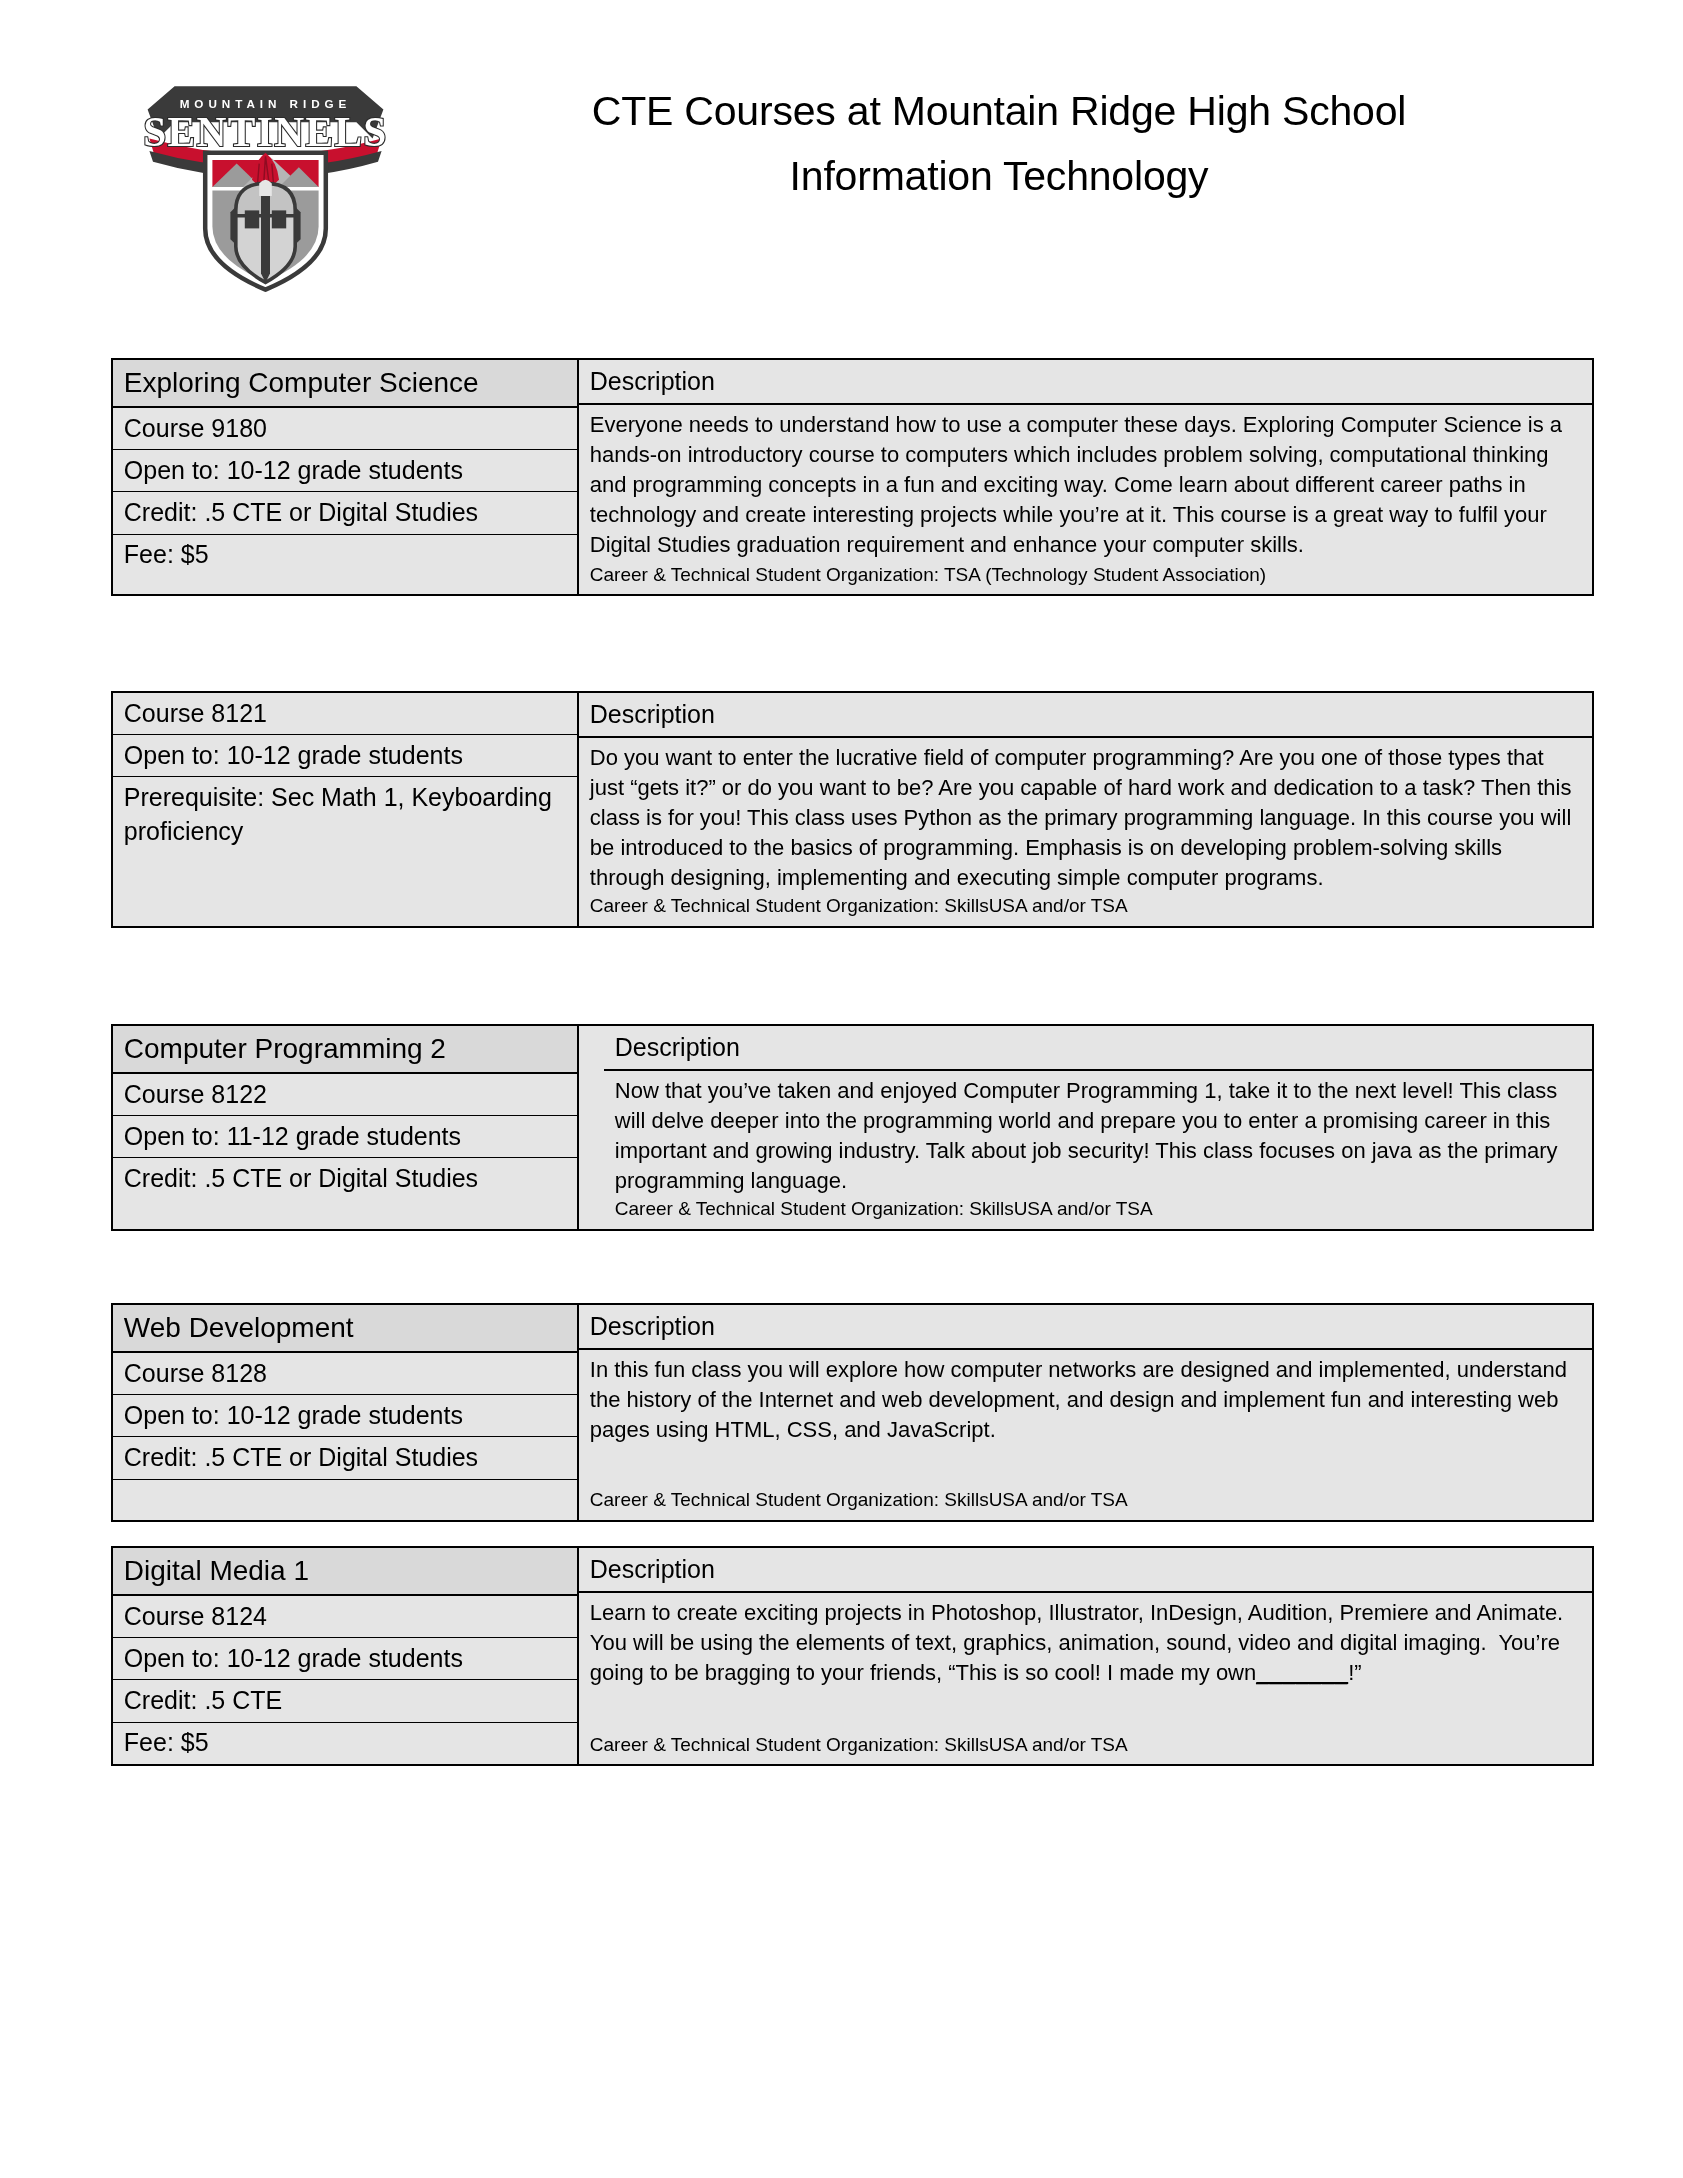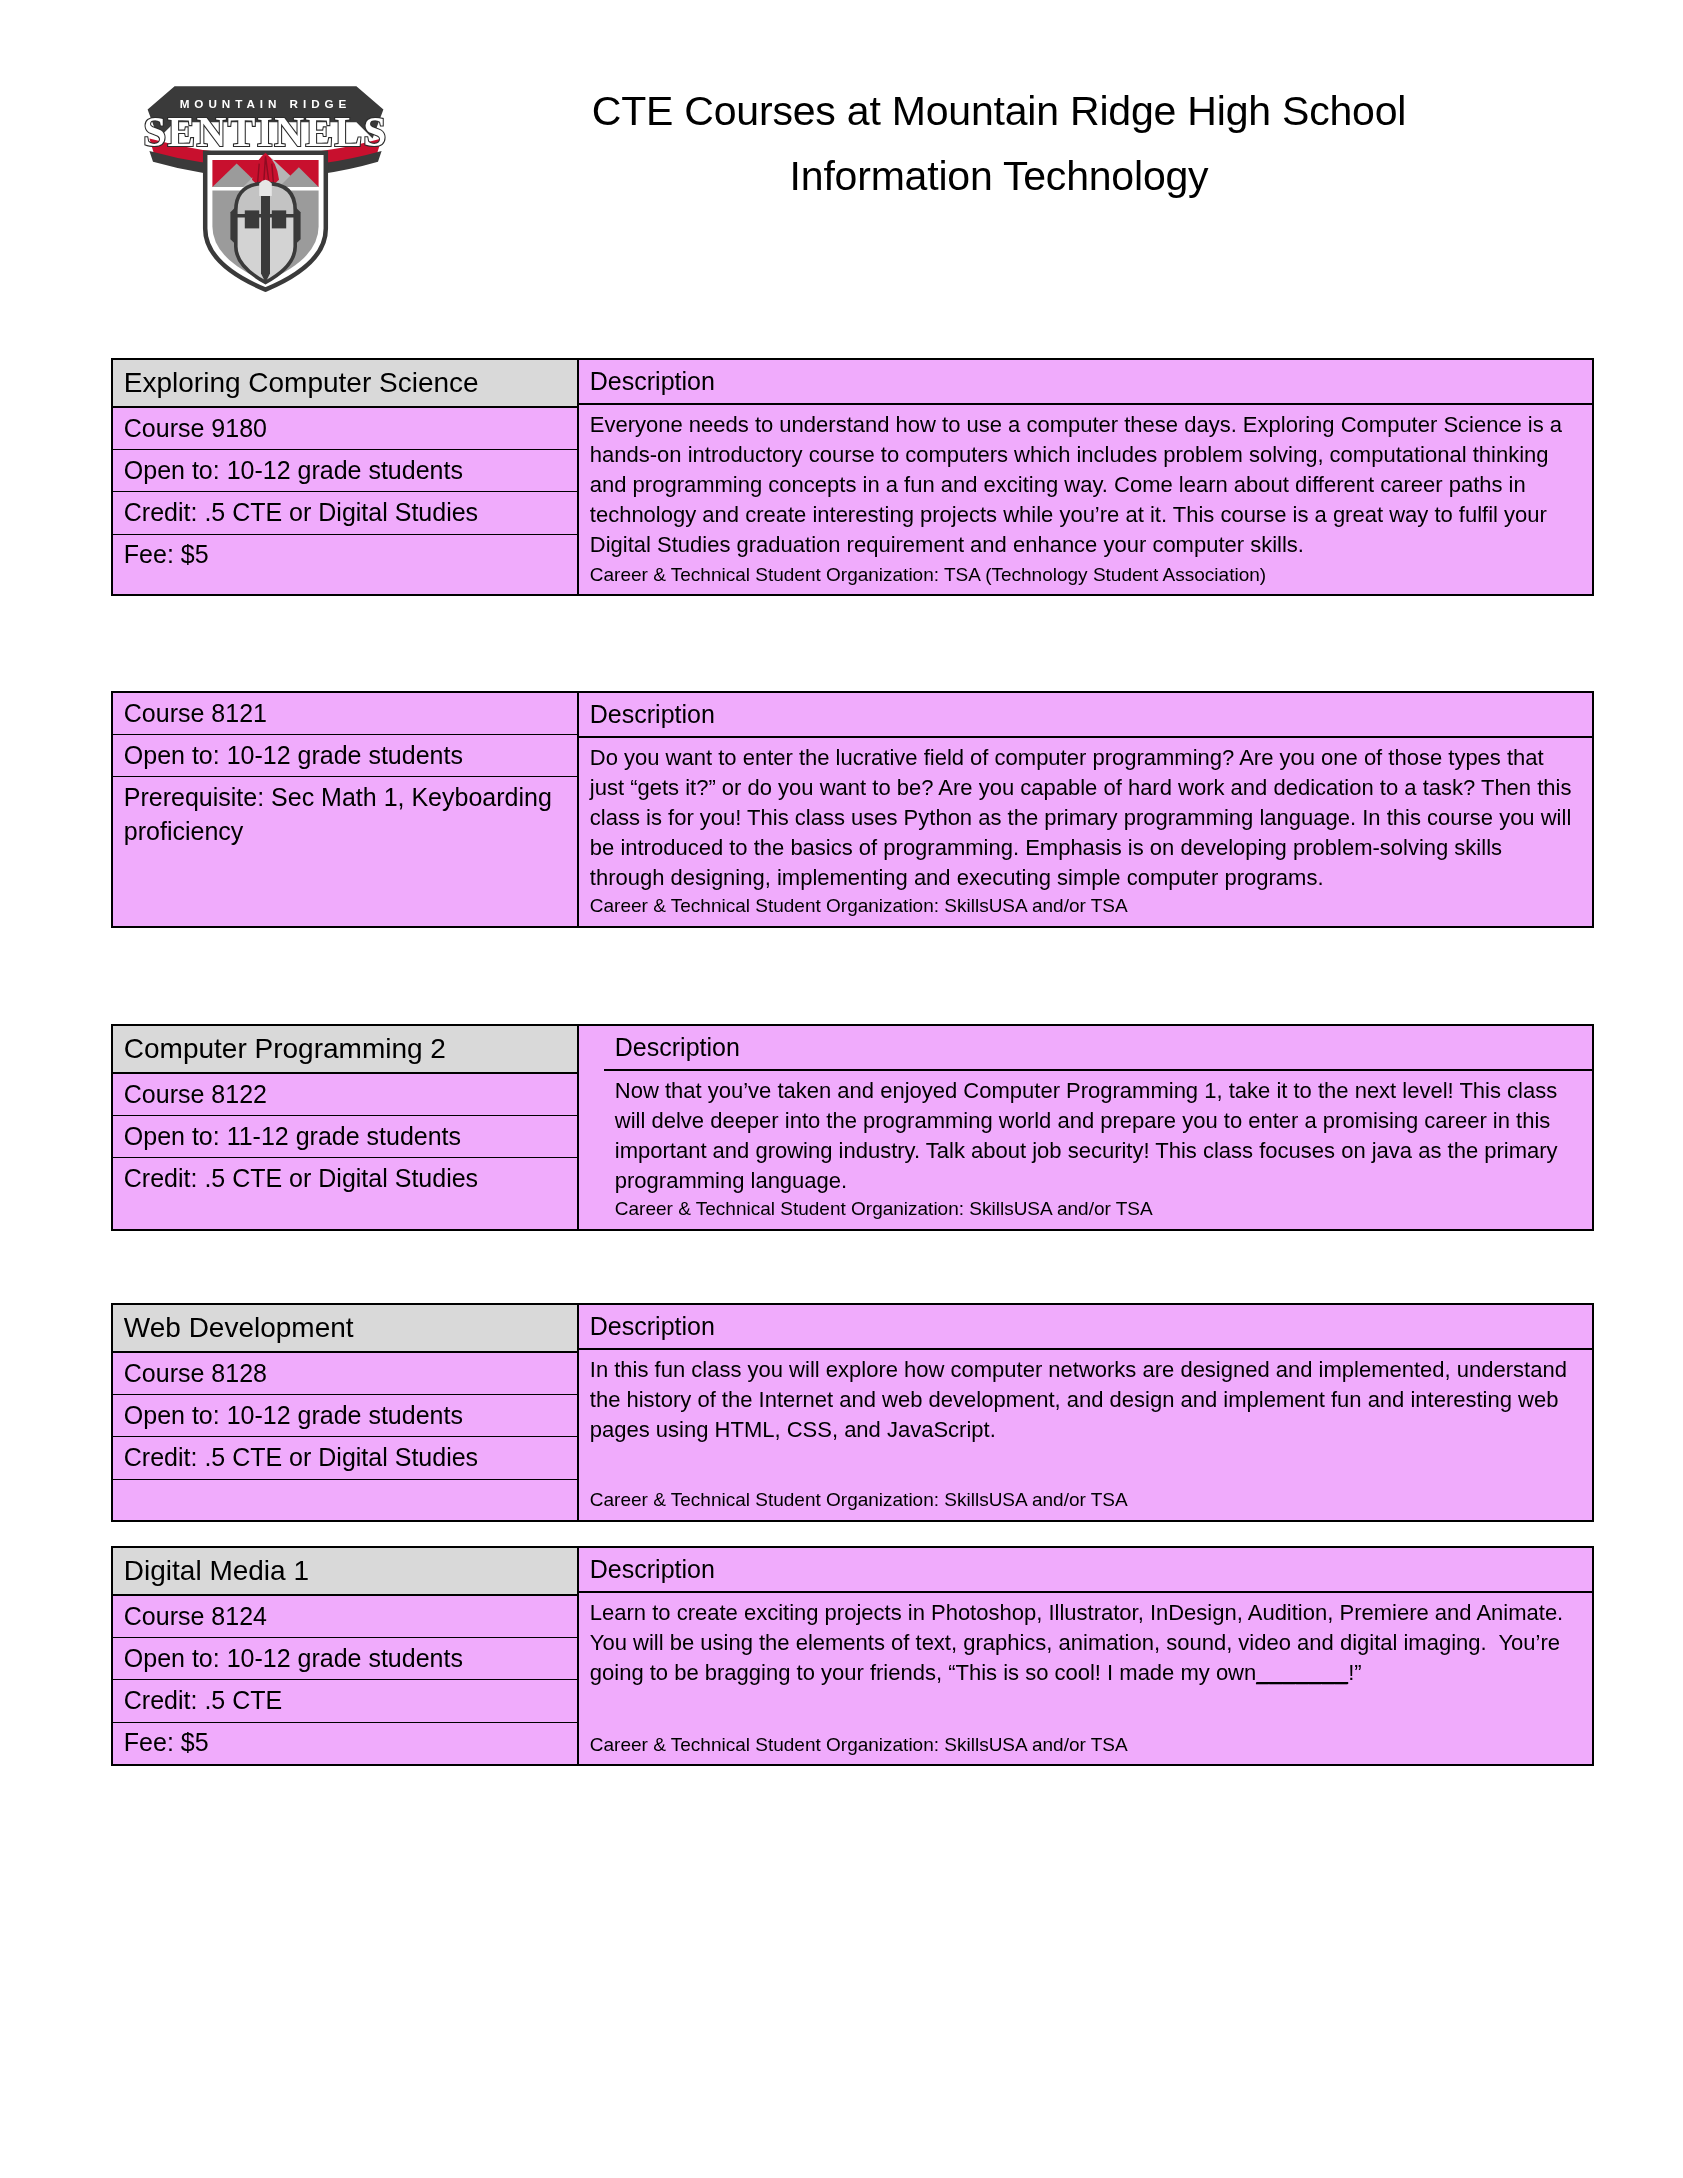--- a/index.html
+++ b/index.html
@@ -58,21 +58,21 @@
 
   
   .course-table {
     position: absolute;
     left: 102px;
     width: 1483px;
     border: 2.7px solid #000;
     border-collapse: collapse;
     box-sizing: border-box;
     display: flex;
-    background: #f0abfc;
+    background: #e5e5e5;
   }
 
   .col-left {
     width: 466px;
     box-sizing: border-box;
     border-right: 2.7px solid #000;
     display: flex;
     flex-direction: column;
   }
 

